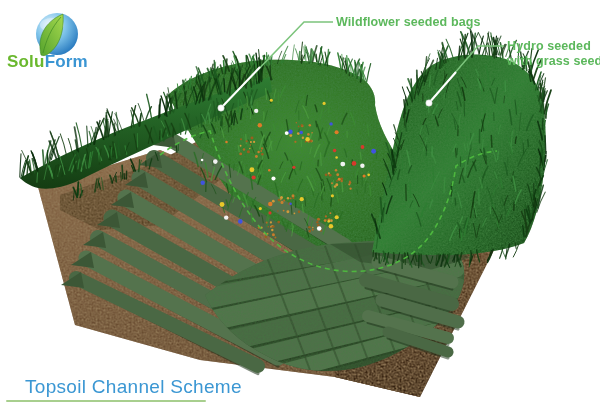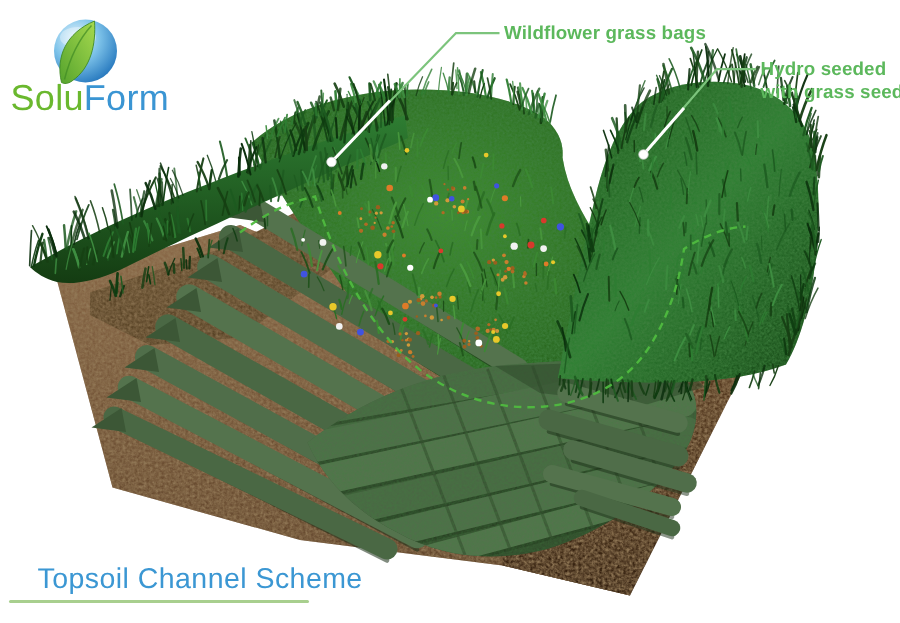--- a/index.html
+++ b/index.html
@@ -1,21 +1,21 @@
 <!DOCTYPE html>
 <html><head>
 <meta charset="utf-8">
 <style>
   html,body{margin:0;padding:0;}
   body{font-family:"Liberation Sans","DejaVu Sans",sans-serif;background:#fff;}
   .stage{position:relative;width:600px;height:415px;background:#ffffff;overflow:hidden;}
   #scene{position:absolute;left:0;top:0;}
   
   .logo{position:absolute;left:0;top:0;width:140px;height:84px;}
-  .logo-text{position:absolute;left:7px;top:52px;font-size:24px;font-weight:normal;letter-spacing:.2px;}
+  .logo-text{position:absolute;left:7px;top:52px;font-size:17px;font-weight:bold;letter-spacing:.2px;}
   .logo-solu{color:#6ab82e;}
   .logo-form{color:#3a95d3;}
   
   .anno{position:absolute;color:#5cb85c;font-size:12.5px;font-weight:bold;line-height:15px;letter-spacing:.1px;white-space:nowrap;}
   .anno-wildflower{left:336px;top:15px;}
   .anno-hydro{left:507px;top:39px;}
   
   .footer-title{position:absolute;left:25px;top:376px;font-size:19px;color:#3b97d3;letter-spacing:.3px;}
   .footer-underline{position:absolute;left:6px;top:400px;width:200px;height:2px;background:#a8cf8e;border-radius:1px;}
 </style>
@@ -1202,21 +1202,21 @@
   <div class="logo">
     <svg width="46" height="46" style="position:absolute;left:34px;top:12px;">
       <circle cx="23" cy="22" r="21" fill="url(#sphereG)"></circle>
       <ellipse cx="18" cy="13" rx="12" ry="7" fill="#ffffff" opacity="0.35"></ellipse>
       <path d="M7,43 C3,26 10,10 29,2 C30,17 27,33 14,42 C11,44 9,44 7,43 Z" fill="url(#leafG)" stroke="#3f8a24" stroke-width="0.6"></path>
       <path d="M9,41 C12,29 17,16 27,5" fill="none" stroke="#3f8a24" stroke-width="1" opacity="0.7"></path>
     </svg>
     <div class="logo-text"><span class="logo-solu">Solu</span><span class="logo-form">Form</span></div>
   </div>
 
-  <div class="anno anno-wildflower">Wildflower grass bags</div>
+  <div class="anno anno-wildflower">Wildflower seeded bags</div>
   <div class="anno anno-hydro">
     <div>Hydro seeded</div>
     <div>with grass seed</div>
   </div>
 
   <div class="footer-title">Topsoil Channel Scheme</div>
   <div class="footer-underline"></div>
 </div>
 
 </body></html>

